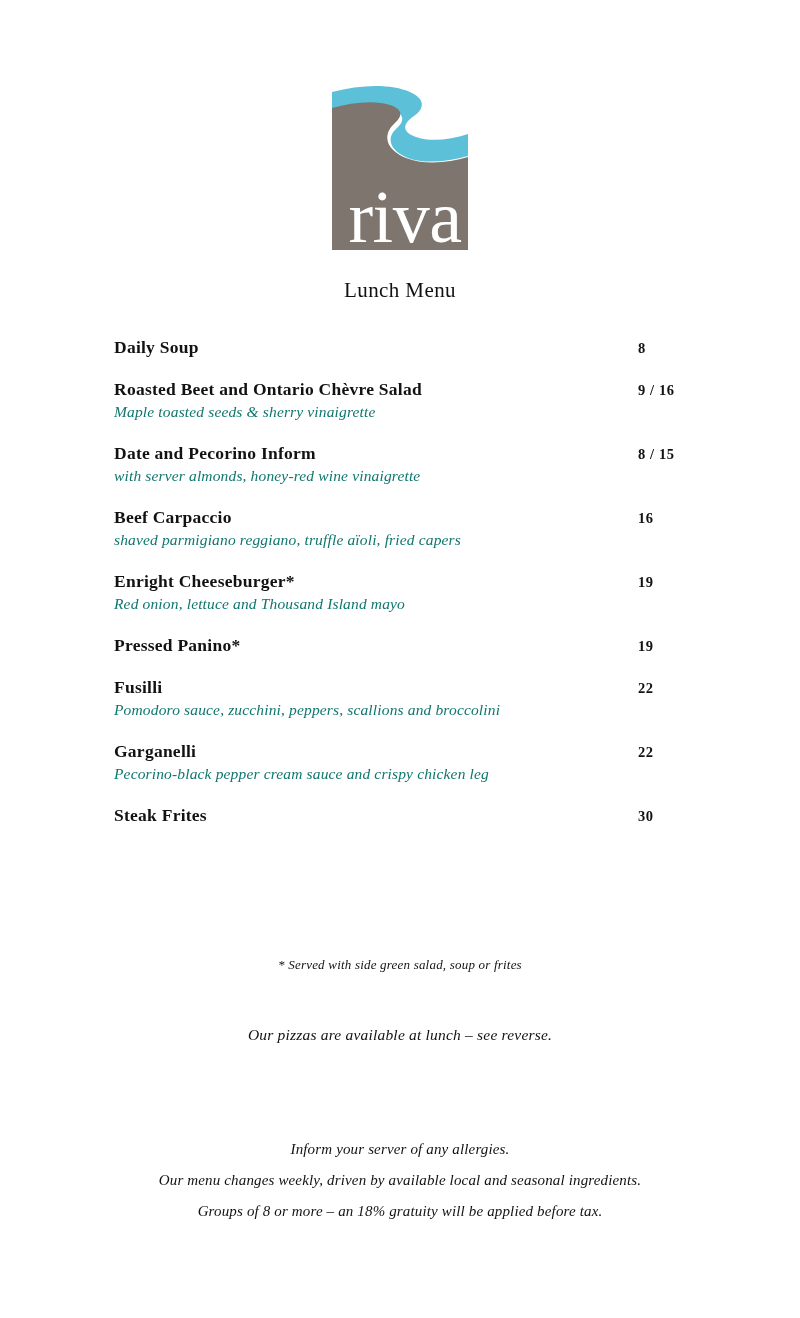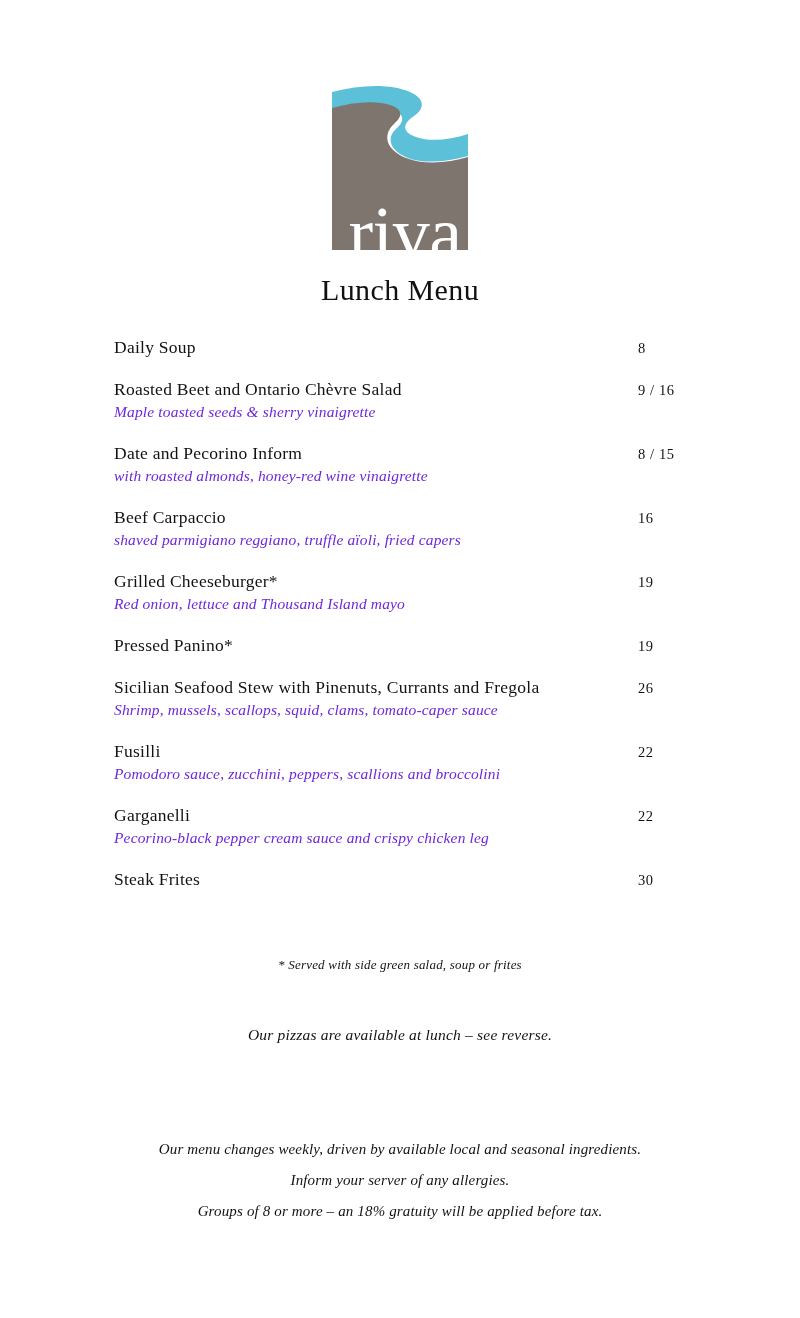--- a/index.html
+++ b/index.html
@@ -43,38 +43,38 @@
   .logo svg {
     display: block;
     width: 136px;
     height: 168px;
     overflow: visible;
   }
 
   .logo-word {
     position: absolute;
     left: 0;
-    top: 114px;
+    top: 98px;
     width: 146px;
     text-align: center;
     font-family: "Liberation Serif", "DejaVu Serif", serif;
     font-size: 74px;
     line-height: 74px;
     color: #ffffff;
     letter-spacing: -0.5px;
   }
 
   
   .menu-title {
     position: absolute;
     top: 274px;
     left: 0;
     width: 800px;
     text-align: center;
-    font-size: 30px;
+    font-size: 21px;
     line-height: 32px;
     letter-spacing: 0.4px;
     color: #111111;
   }
 
   
   .menu-list {
     position: absolute;
     top: 336px;
     left: 114px;
@@ -86,20 +86,21 @@
     margin-bottom: 20px;
   }
 
   .menu-item:last-child {
     margin-bottom: 16px;
   }
 
   .item-row {
     display: flex;
     align-items: flex-end;
+    font-weight: bold;
   }
 
   .item-name {
     font-size: 17.5px;
     line-height: 22px;
     letter-spacing: 0.25px;
     color: #121212;
     flex: 0 1 auto;
     padding-right: 12px;
   }
@@ -118,21 +119,21 @@
     color: #121212;
     position: relative;
     top: 1px;
   }
 
   .item-desc {
     font-size: 15.5px;
     line-height: 21px;
     font-style: italic;
     letter-spacing: 0.15px;
-    color: #6d28d9;
+    color: #0f766e;
     margin-top: 1px;
     padding-right: 70px;
   }
 
   .item-desc:empty {
     display: none;
   }
 
   
   .mid-notes {
@@ -230,57 +231,49 @@
       </div>
       <div class="item-desc">Maple toasted seeds &amp; sherry vinaigrette</div>
     </div>
 
     <div class="menu-item">
       <div class="item-row">
         <div class="item-name">Date and Pecorino Inform</div>
         <div class="item-spacer"></div>
         <div class="item-price">8 / 15</div>
       </div>
-      <div class="item-desc">with roasted almonds, honey-red wine vinaigrette</div>
+      <div class="item-desc">with server almonds, honey-red wine vinaigrette</div>
     </div>
 
     <div class="menu-item">
       <div class="item-row">
         <div class="item-name">Beef Carpaccio</div>
         <div class="item-spacer"></div>
         <div class="item-price">16</div>
       </div>
       <div class="item-desc">shaved parmigiano reggiano, truffle aïoli, fried capers</div>
     </div>
 
     <div class="menu-item">
       <div class="item-row">
-        <div class="item-name">Grilled Cheeseburger*</div>
+        <div class="item-name">Enright Cheeseburger*</div>
         <div class="item-spacer"></div>
         <div class="item-price">19</div>
       </div>
       <div class="item-desc">Red onion, lettuce and Thousand Island mayo</div>
     </div>
 
     <div class="menu-item">
       <div class="item-row">
         <div class="item-name">Pressed Panino*</div>
         <div class="item-spacer"></div>
         <div class="item-price">19</div>
       </div>
     </div>
 
-    <div class="menu-item">
-      <div class="item-row">
-        <div class="item-name">Sicilian Seafood Stew with Pinenuts, Currants and Fregola</div>
-        <div class="item-spacer"></div>
-        <div class="item-price">26</div>
-      </div>
-      <div class="item-desc">Shrimp, mussels, scallops, squid, clams, tomato-caper sauce</div>
-    </div>
 
     <div class="menu-item">
       <div class="item-row">
         <div class="item-name">Fusilli</div>
         <div class="item-spacer"></div>
         <div class="item-price">22</div>
       </div>
       <div class="item-desc">Pomodoro sauce, zucchini, peppers, scallions and broccolini</div>
     </div>
 
@@ -302,18 +295,18 @@
     </div>
 
   </div>
 
   <div class="mid-notes">
     <div class="note-served">* Served with side green salad, soup or frites</div>
     <div class="note-pizza">Our pizzas are available at lunch – see reverse.</div>
   </div>
 
   <div class="footer-notes">
+    <div class="footer-line">Inform your server of any allergies.</div>
     <div class="footer-line">Our menu changes weekly, driven by available local and seasonal ingredients.</div>
-    <div class="footer-line">Inform your server of any allergies.</div>
     <div class="footer-line">Groups of 8 or more – an 18% gratuity will be applied before tax.</div>
   </div>
 
 </div>
 
 </body></html>

